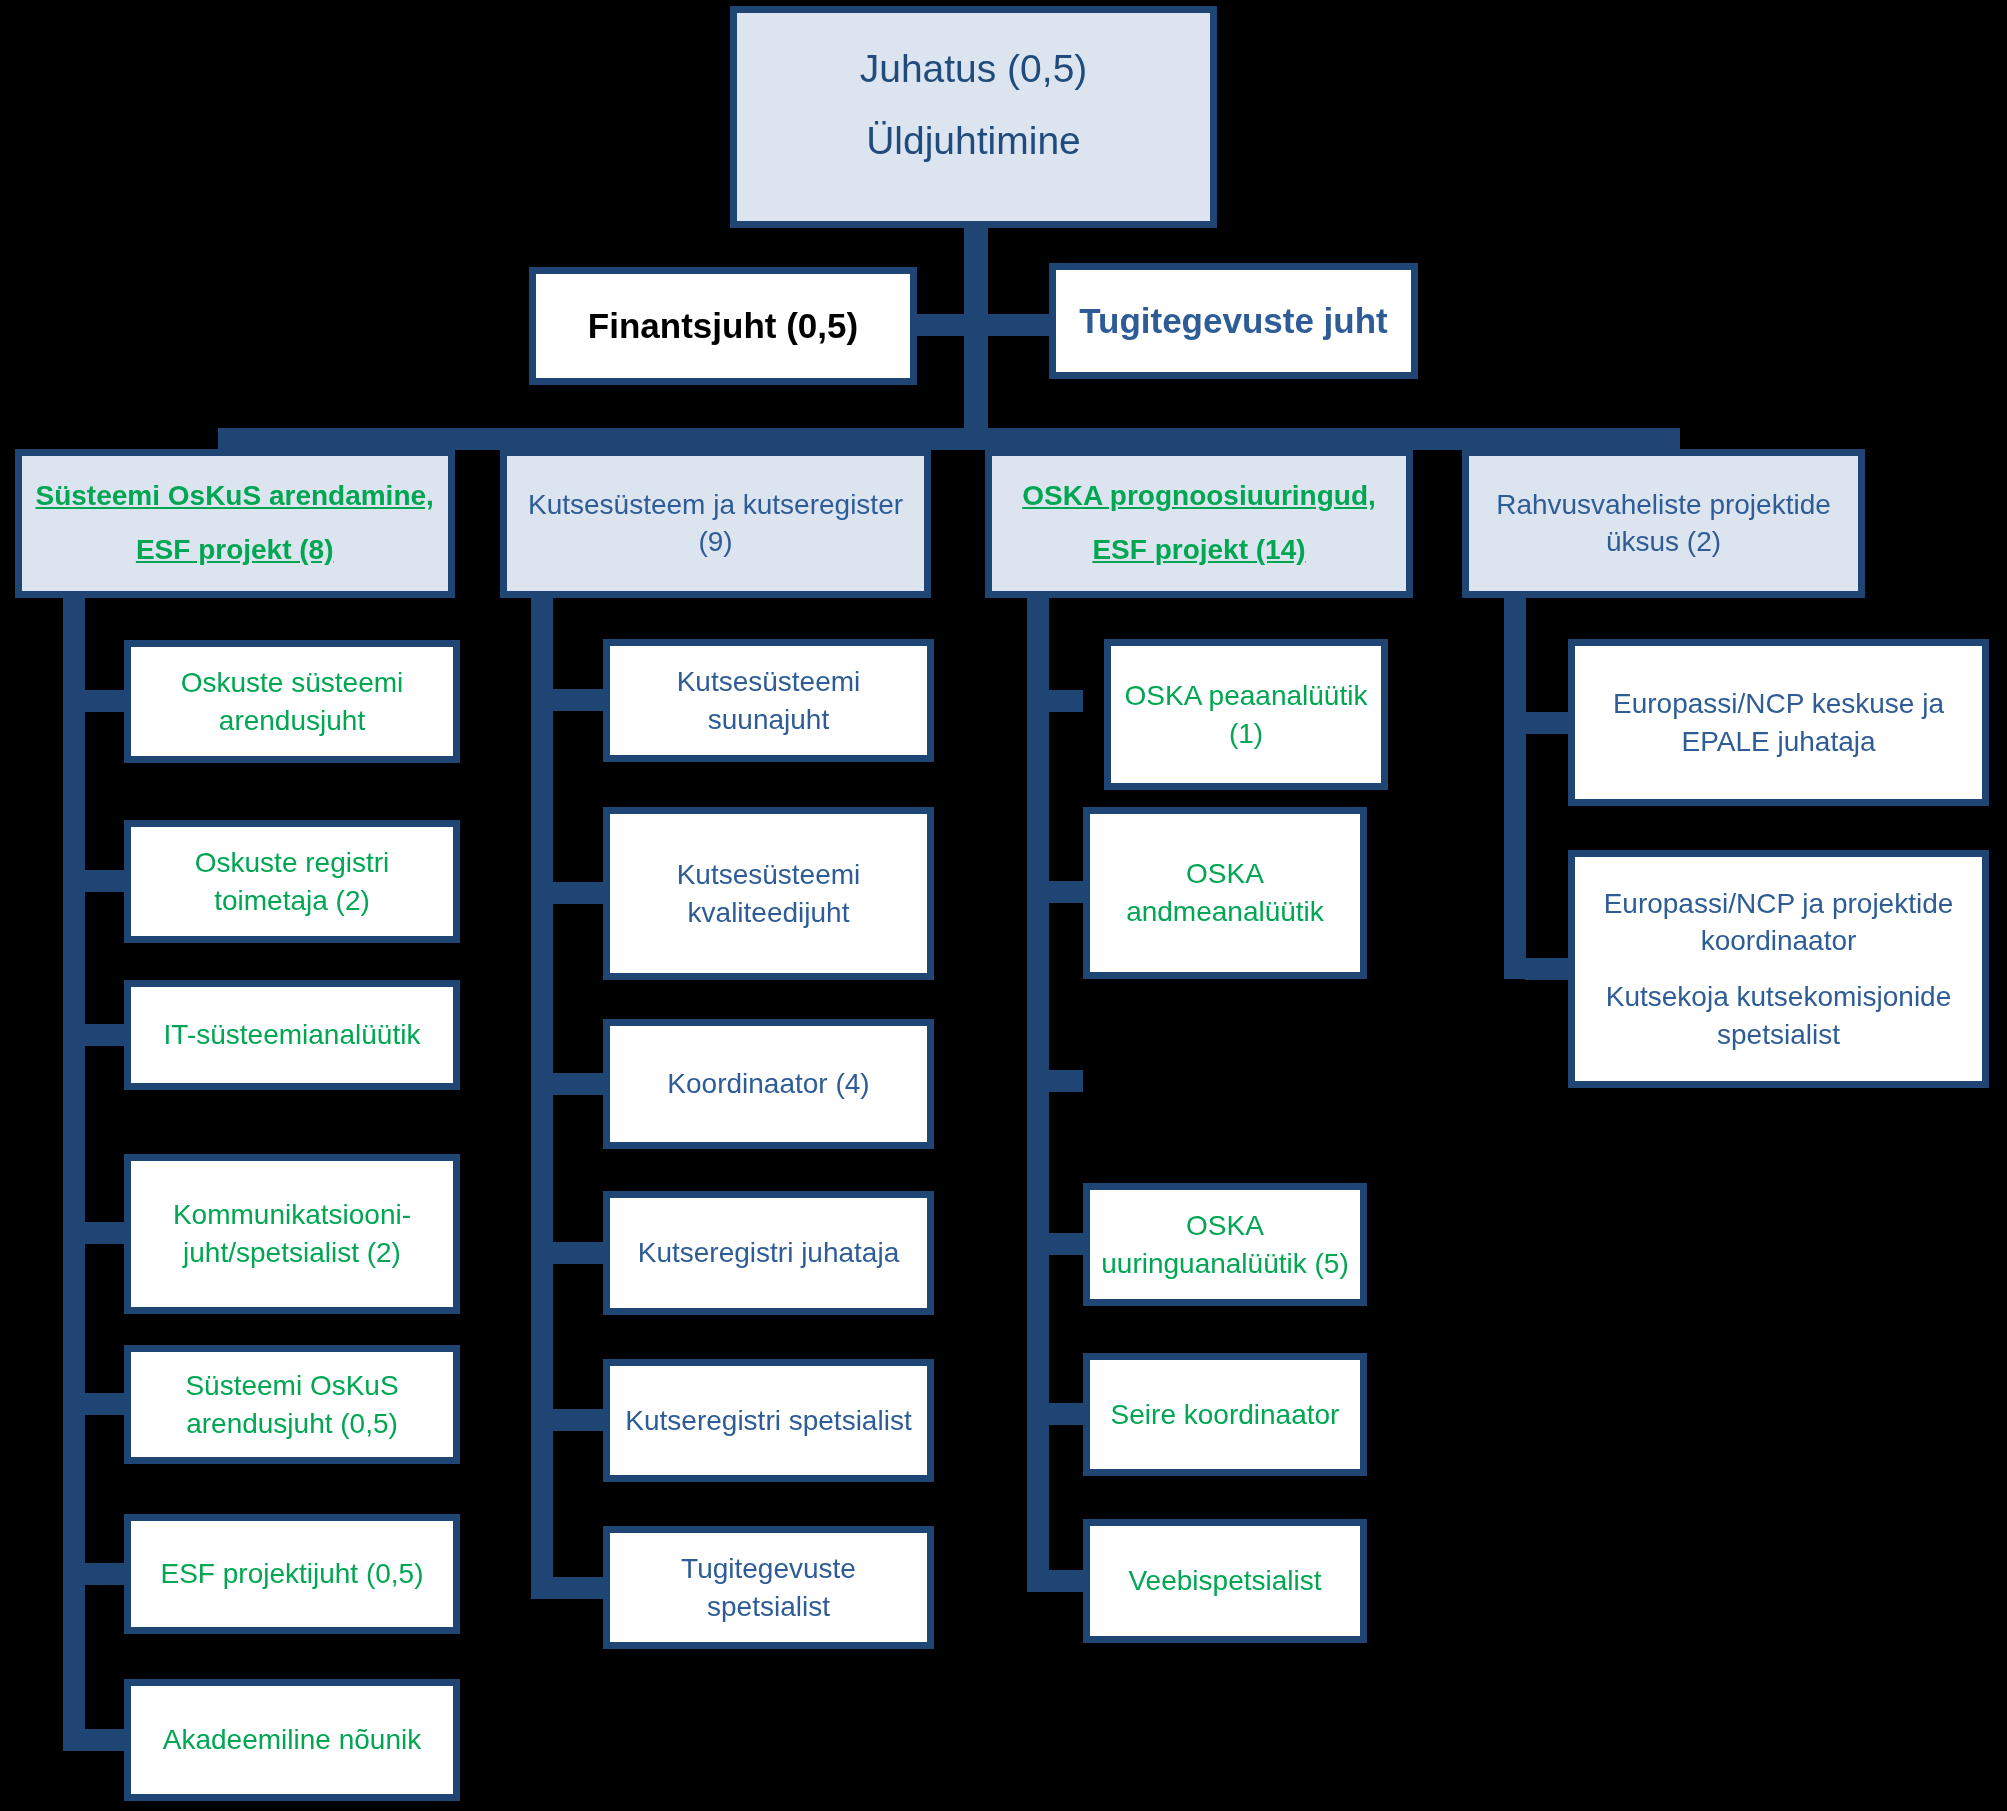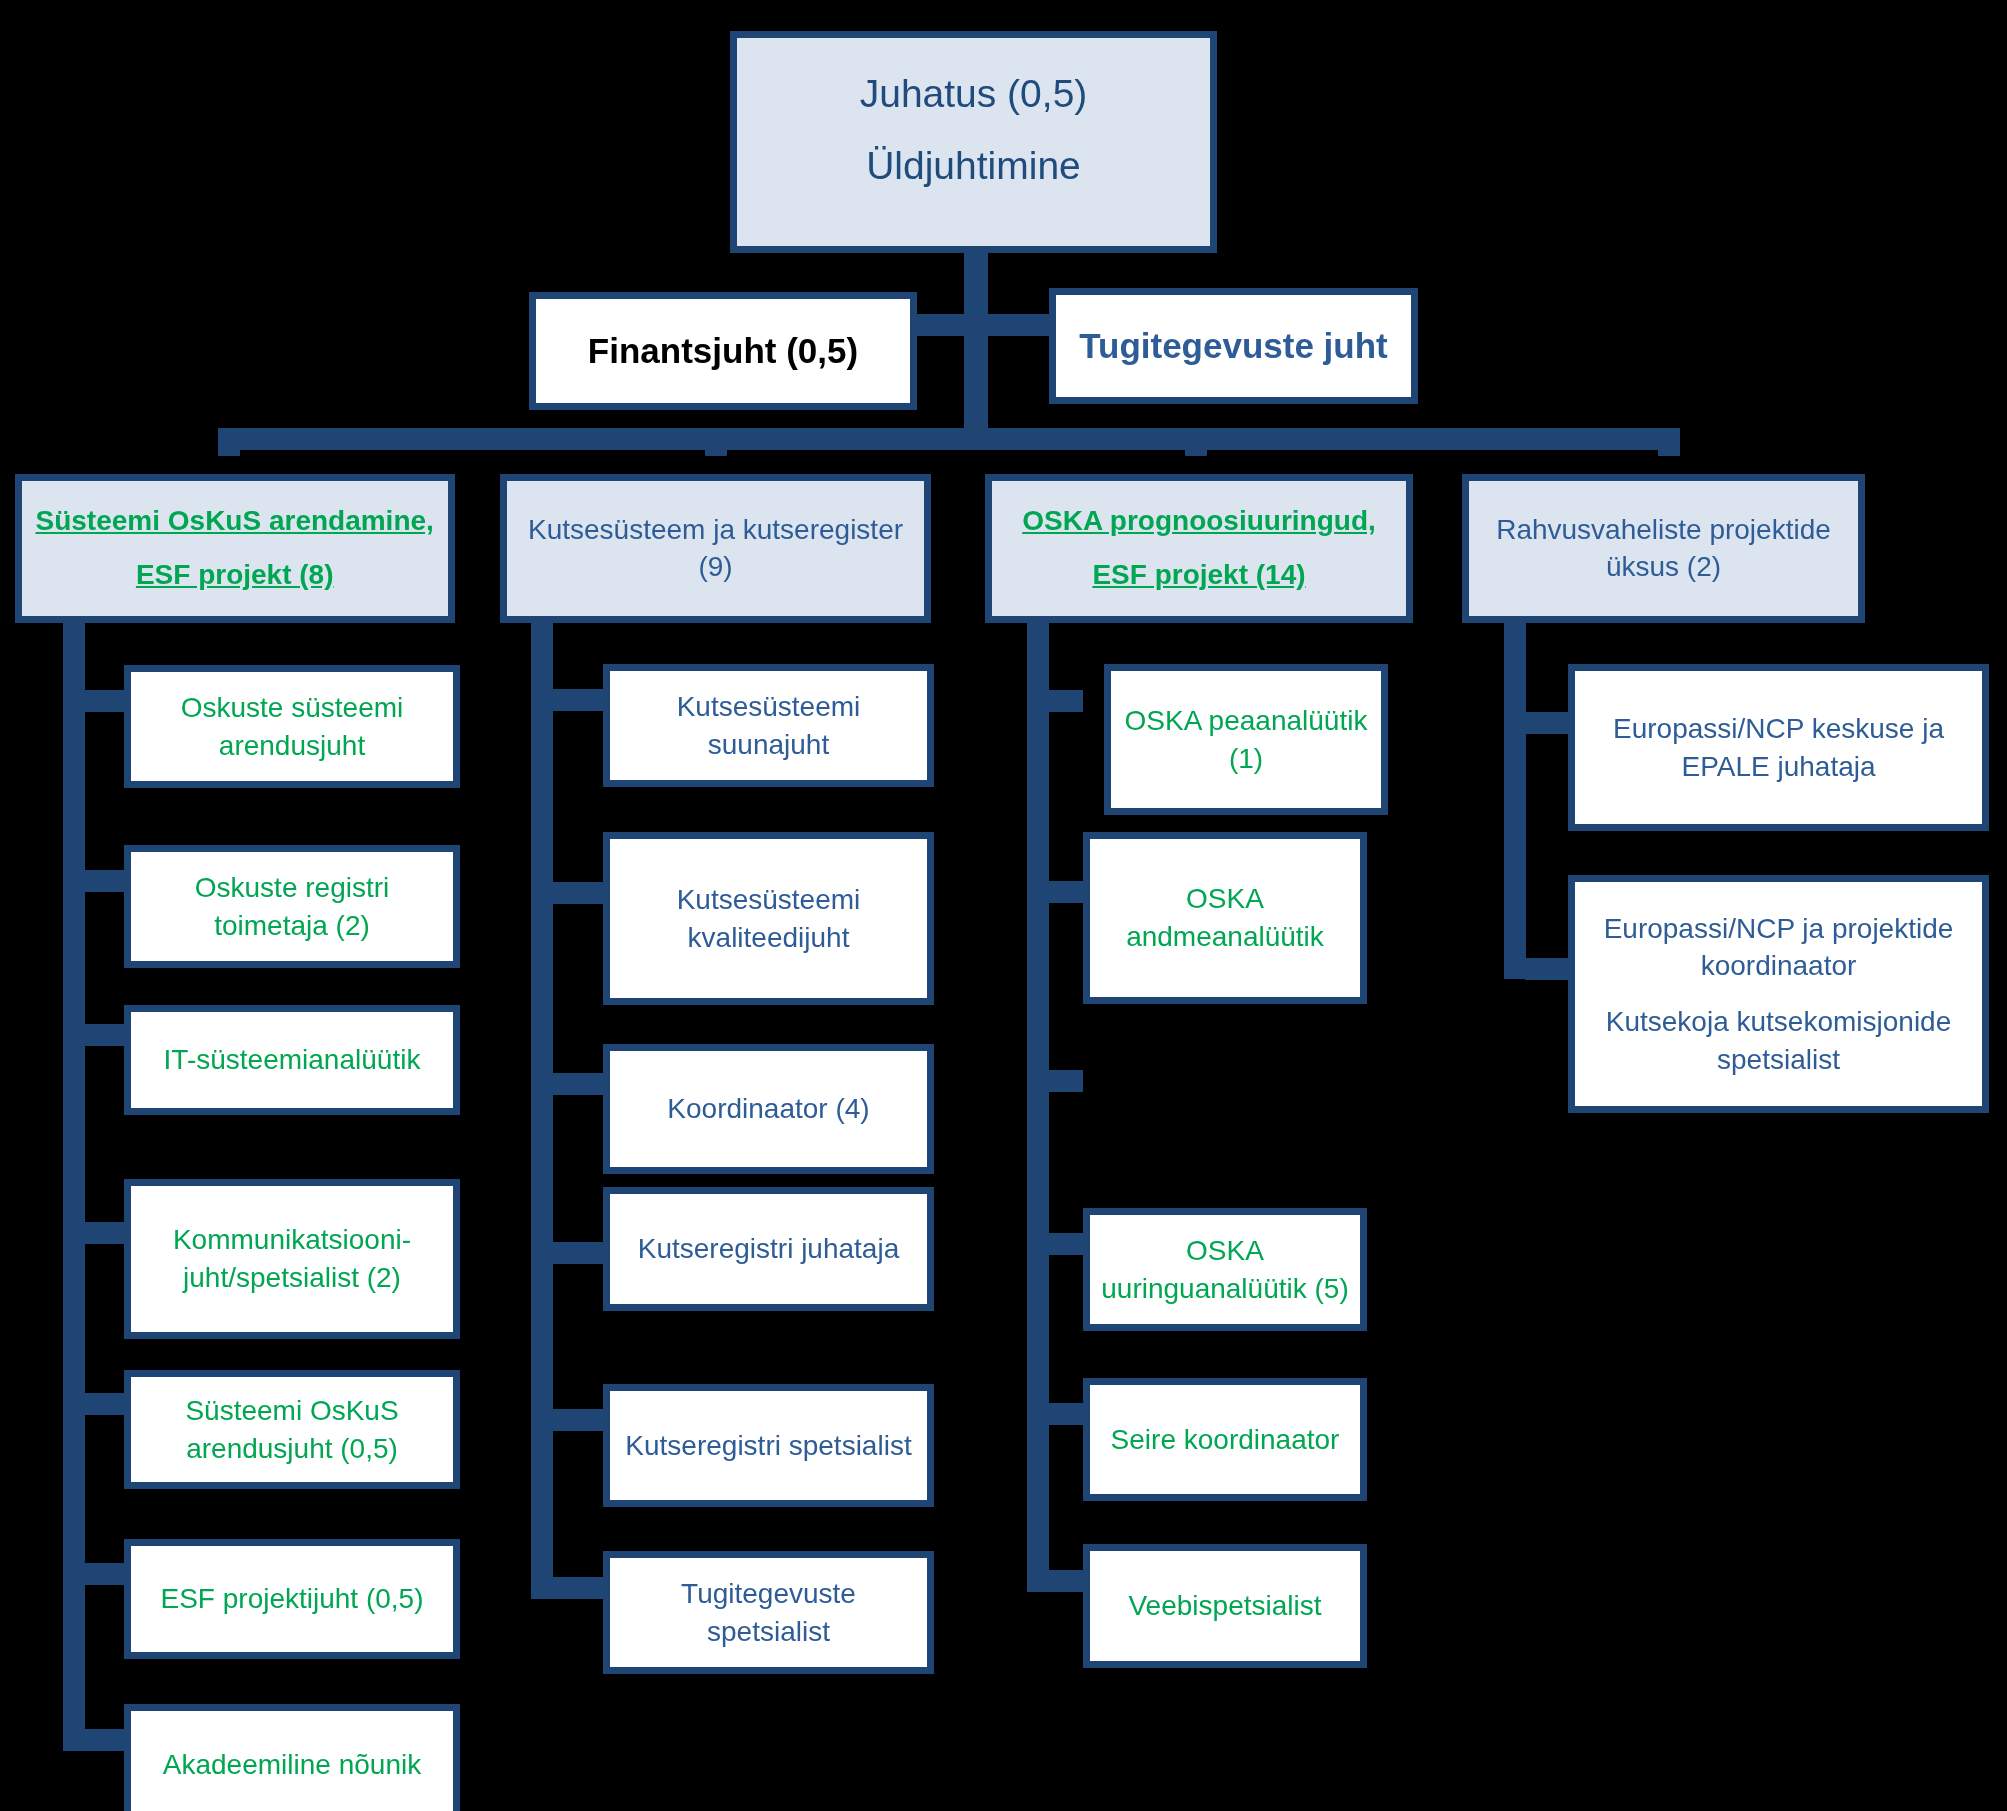--- a/index.html
+++ b/index.html
@@ -1,21 +1,21 @@
 <!DOCTYPE html>
 <html><head>
 <meta charset="utf-8">
 <style>
   html,body{margin:0;padding:0;background:#000;}
   #canvas{position:relative;width:2007px;height:1811px;background:#000;overflow:hidden;
           font-family:"Liberation Sans","DejaVu Sans",sans-serif;}
   .ln{position:absolute;background:#1E4573;}
   .box{position:absolute;box-sizing:border-box;border:7.8px solid #1E4573;
        display:flex;flex-direction:column;align-items:center;justify-content:center;
-       text-align:center;line-height:1.35;padding:2px 7.8px;margin-top:25px;}
+       text-align:center;line-height:1.35;padding:2px 7.8px;}
   .light{background:#DCE4F0;}
   .white{background:#FFFFFF;}
   .top-box{font-size:39px;color:#1F4C7C;justify-content:flex-start;padding-top:33px;gap:25.5px;line-height:1.2;}
   .lvl2{font-size:35px;font-weight:bold;}
   .dept{font-size:28px;gap:17.6px;line-height:1.3;}
   .bold-green{color:#00A651;font-weight:700;text-decoration:underline;}
   .blue{color:#2E5C96;}
   .green{color:#00A651;}
   .black-text{color:#000;}
   .staff{font-size:28px;}
@@ -116,21 +116,21 @@
 
   <div class="box white staff blue" style="left:603px;top:639px;width:331px;height:123px">
     <div>Kutsesüsteemi suunajuht</div>
   </div>
   <div class="box white staff blue" style="left:603px;top:807px;width:331px;height:173px">
     <div>Kutsesüsteemi kvaliteedijuht</div>
   </div>
   <div class="box white staff blue" style="left:603px;top:1019px;width:331px;height:130px">
     <div>Koordinaator (4)</div>
   </div>
-  <div class="box white staff blue" style="left:603px;top:1162px;width:331px;height:124px">
+  <div class="box white staff blue" style="left:603px;top:1191px;width:331px;height:124px">
     <div>Kutseregistri juhataja</div>
   </div>
   <div class="box white staff blue" style="left:603px;top:1359px;width:331px;height:123px">
     <div>Kutseregistri spetsialist</div>
   </div>
   <div class="box white staff blue" style="left:603px;top:1526px;width:331px;height:123px">
     <div>Tugitegevuste spetsialist</div>
   </div>
 
   <div class="box white staff green" style="left:1104px;top:639px;width:284px;height:151px">

